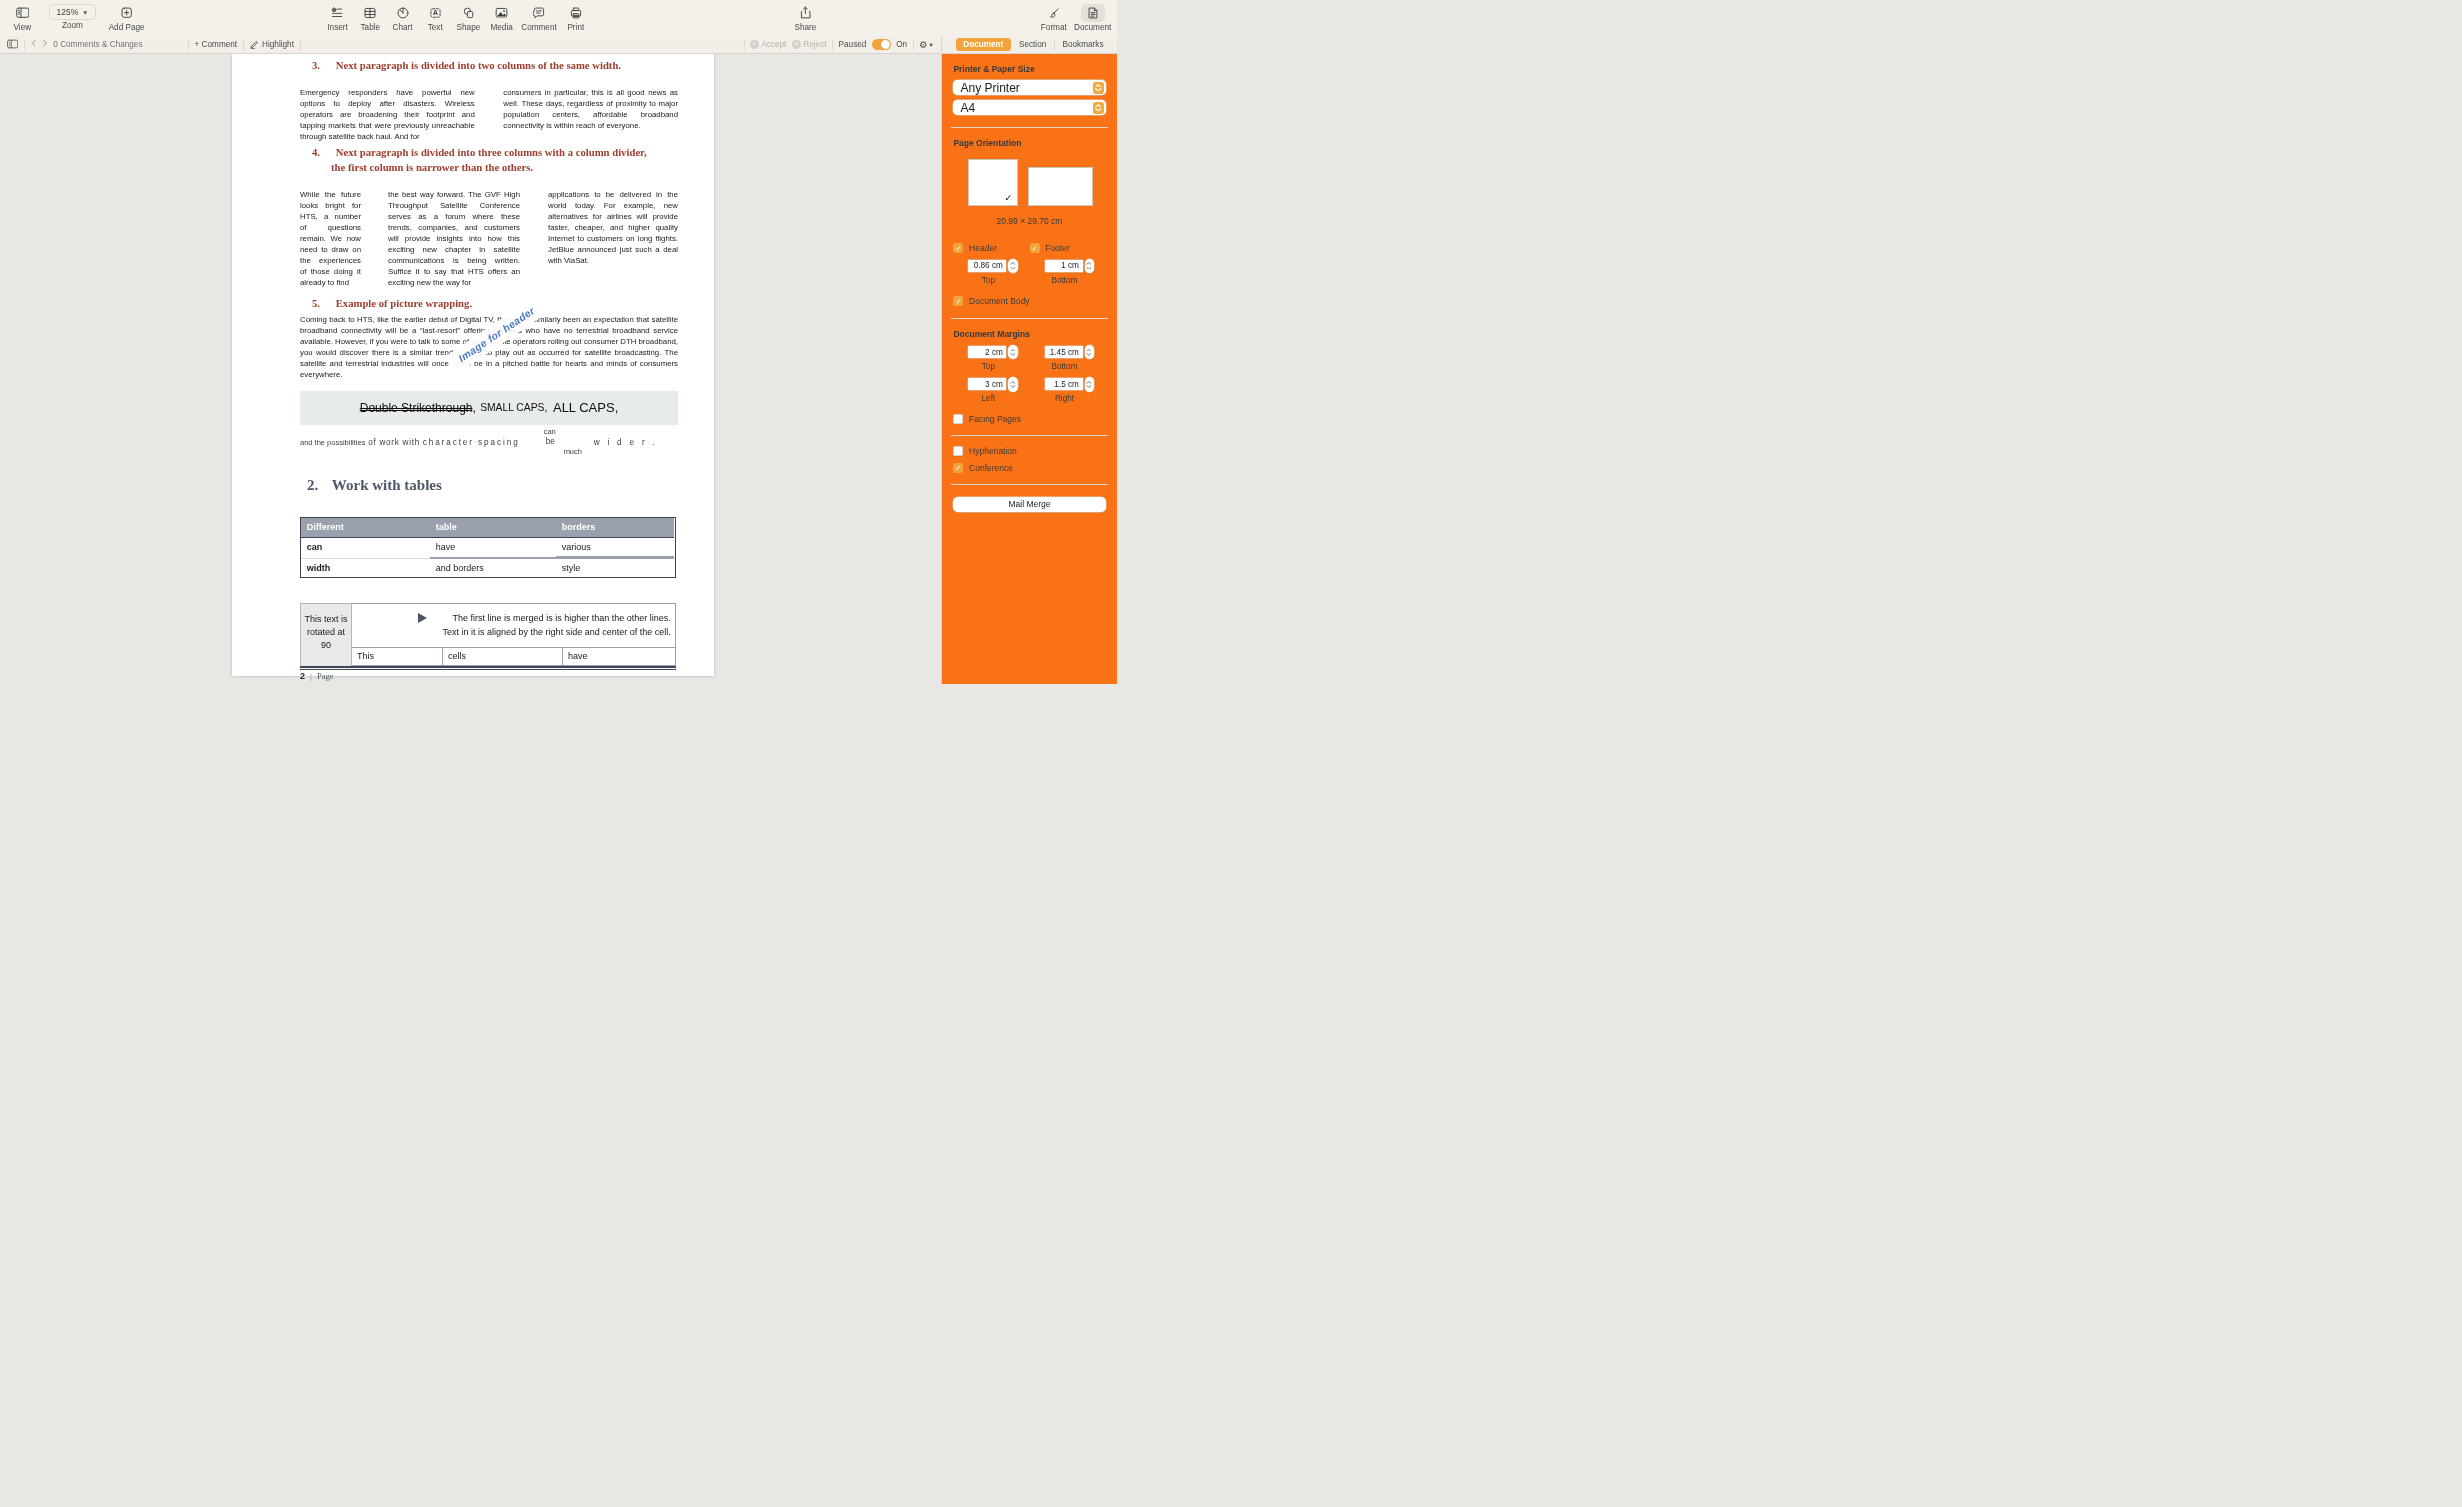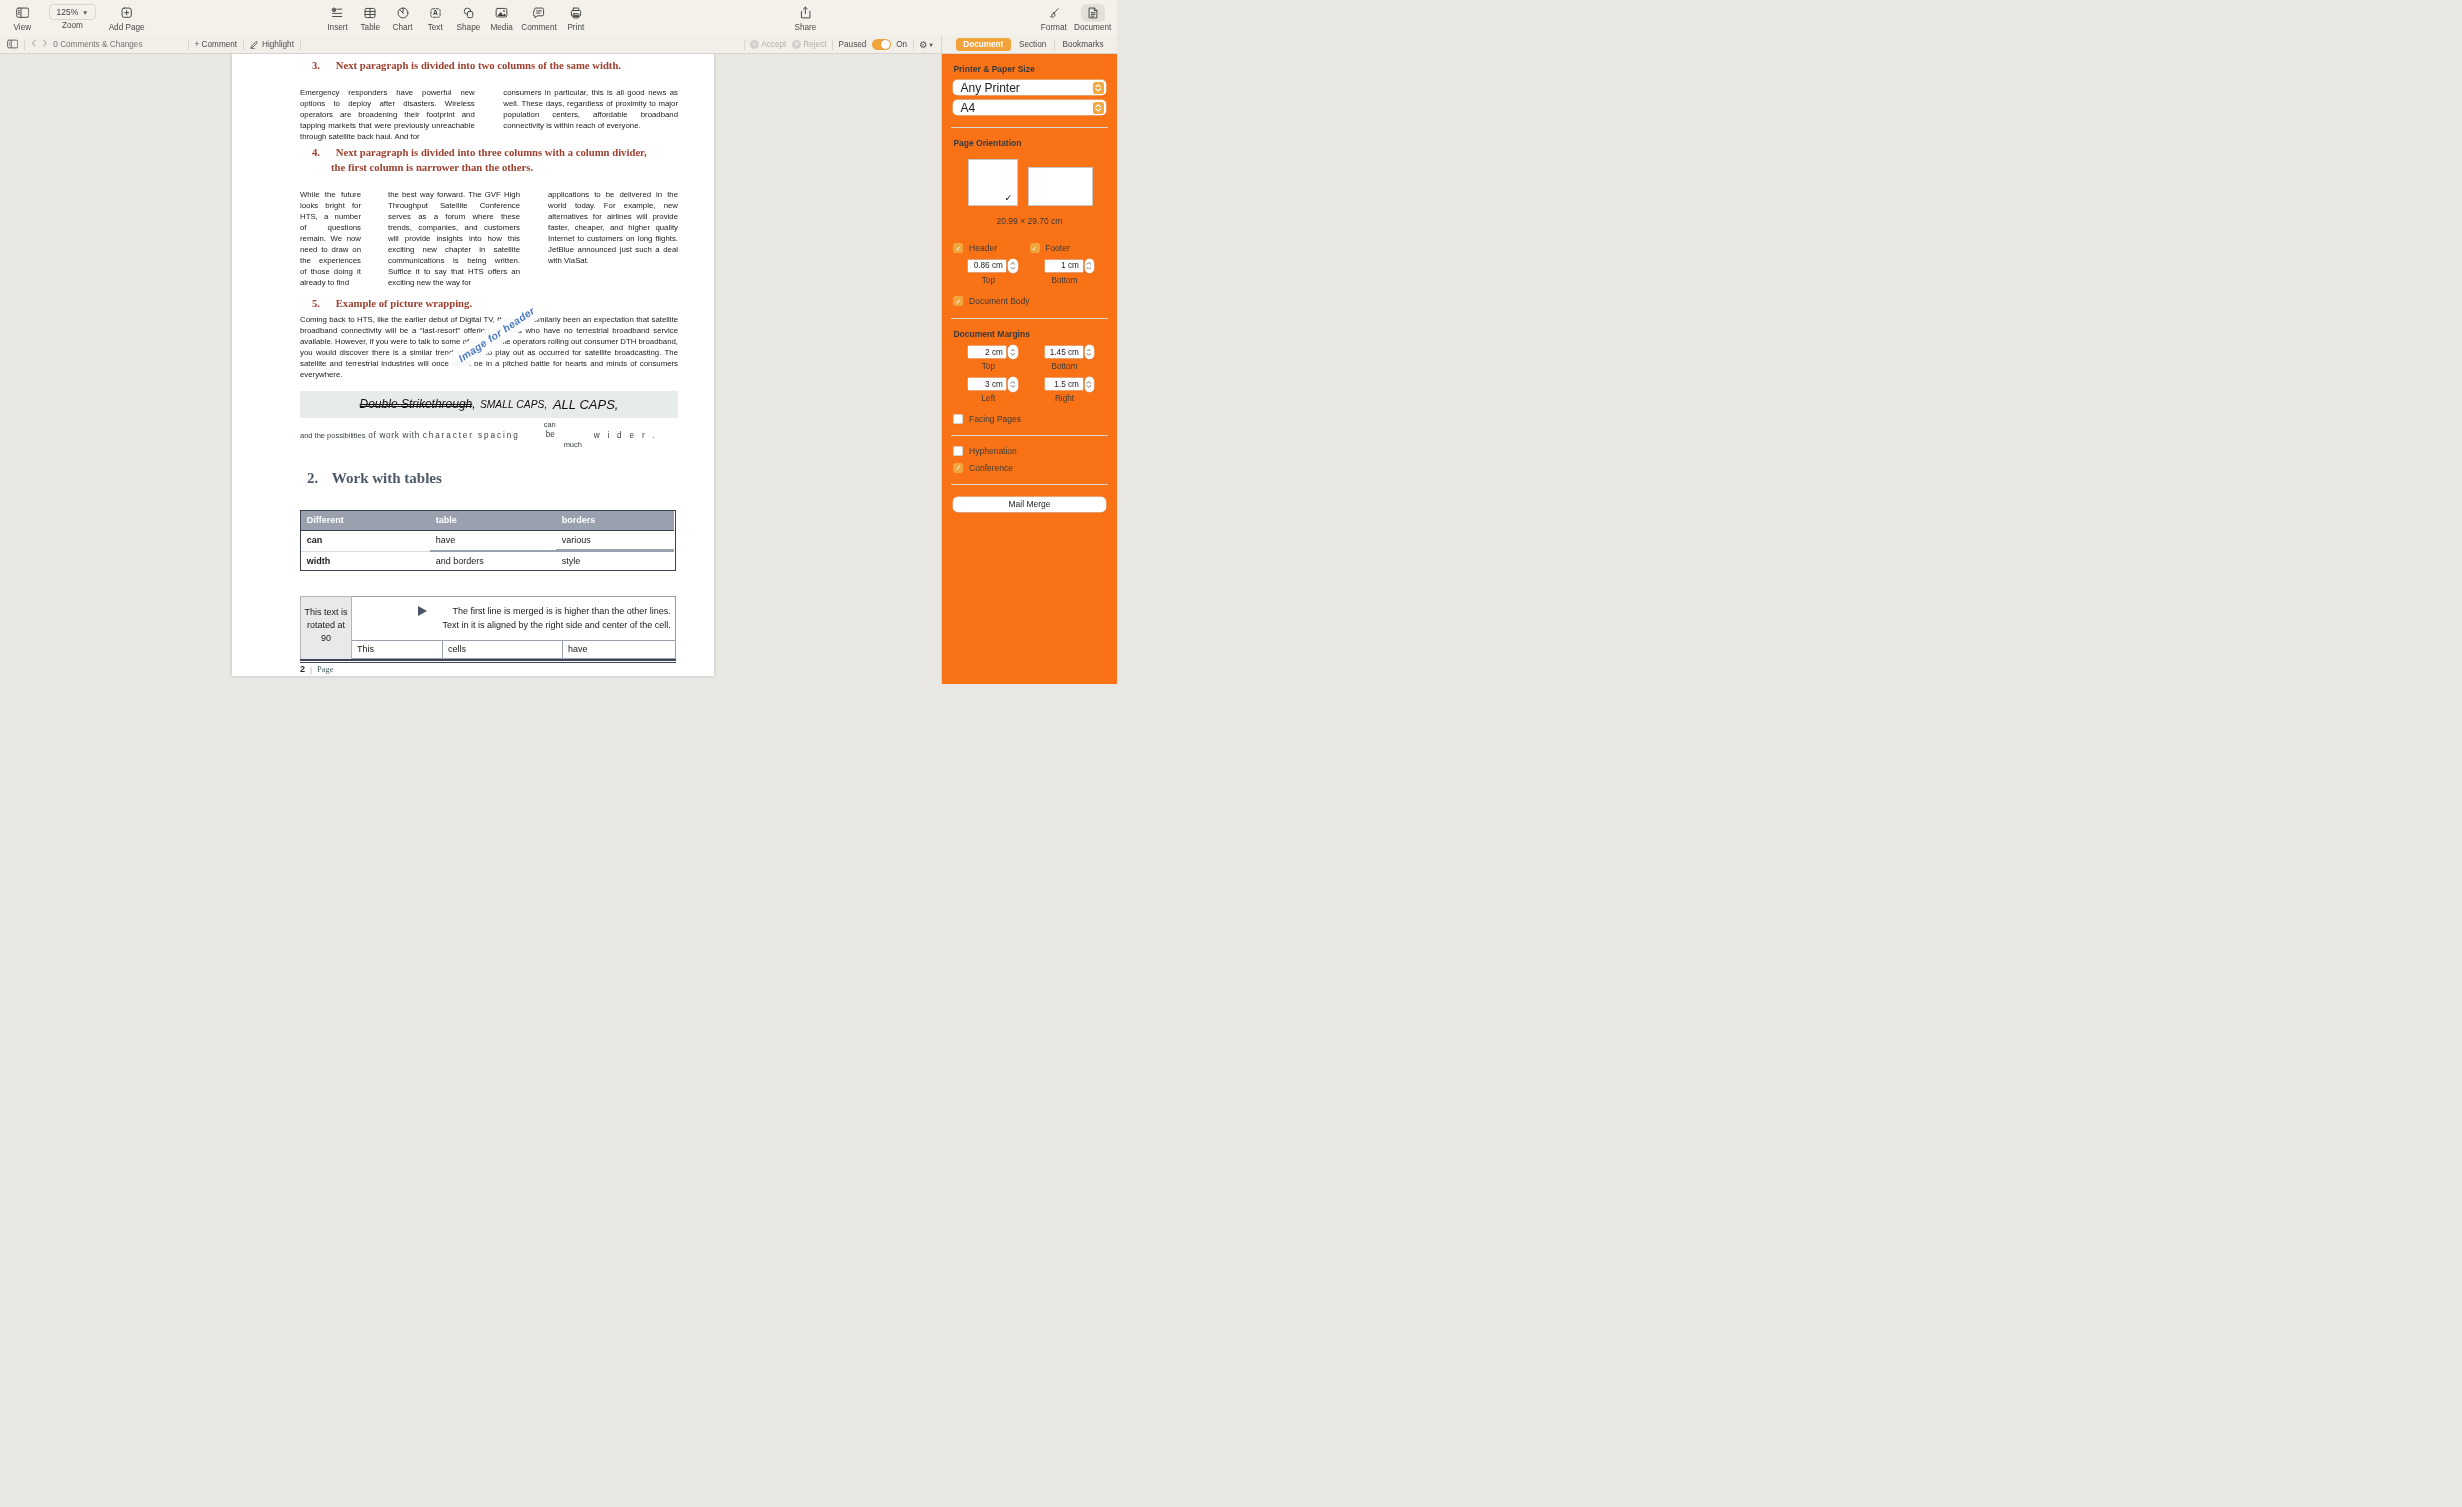--- a/index.html
+++ b/index.html
@@ -57,21 +57,21 @@
   .cols2 { display:flex; gap:28.5px; margin-top:14.2px; }
   .cols2 > div { width:175px; }
   .cols3 { display:flex; margin-top:14.2px; }
   .c3a { width:61px; } .c3b { width:132px; margin-left:27px; } .c3c { width:130px; margin-left:28px; }
 
   .wrap-para { position:relative; margin-top:3.6px; }
   .wrap-label { position:absolute; left:142px; top:10px; transform:rotate(-34deg);
     color:#4b79c2; font-weight:bold; font-style:italic; font-size:10.3px; letter-spacing:0.4px;
     background:rgba(255,255,255,.93); padding:5px 10px; border-radius:2.8px; white-space:nowrap; }
 
-  .strike-banner { margin-top:10.7px; background:#e7ebea; height:27px; display:flex; align-items:center; justify-content:center; color:#111;font-style:italic; }
+  .strike-banner { margin-top:10.7px; background:#e7ebea; height:34px; display:flex; align-items:center; justify-content:center; color:#111; }
   .dstrike { font-size:12px; text-decoration:line-through; text-decoration-style:double; }
   .sep17 { font-size:12px; }
   .scaps { font-size:10.3px; margin-left:4.3px; }
   .acaps { font-size:13px; margin-left:5.7px; }
 
   .space-line { margin-top:4.3px; height:26px; color:#37413f; white-space:nowrap; padding-left:0; display:flex; align-items:center; }
   .sl1 { font-size:7.5px; }
   .sl2 { font-size:8.2px; letter-spacing:0.7px; margin-left:2.8px; }
   .sl3 { font-size:8.2px; letter-spacing:1.9px; margin-left:2.8px; }
   .sl-stack { position:relative; display:inline-block; width:74px; height:26px; }

